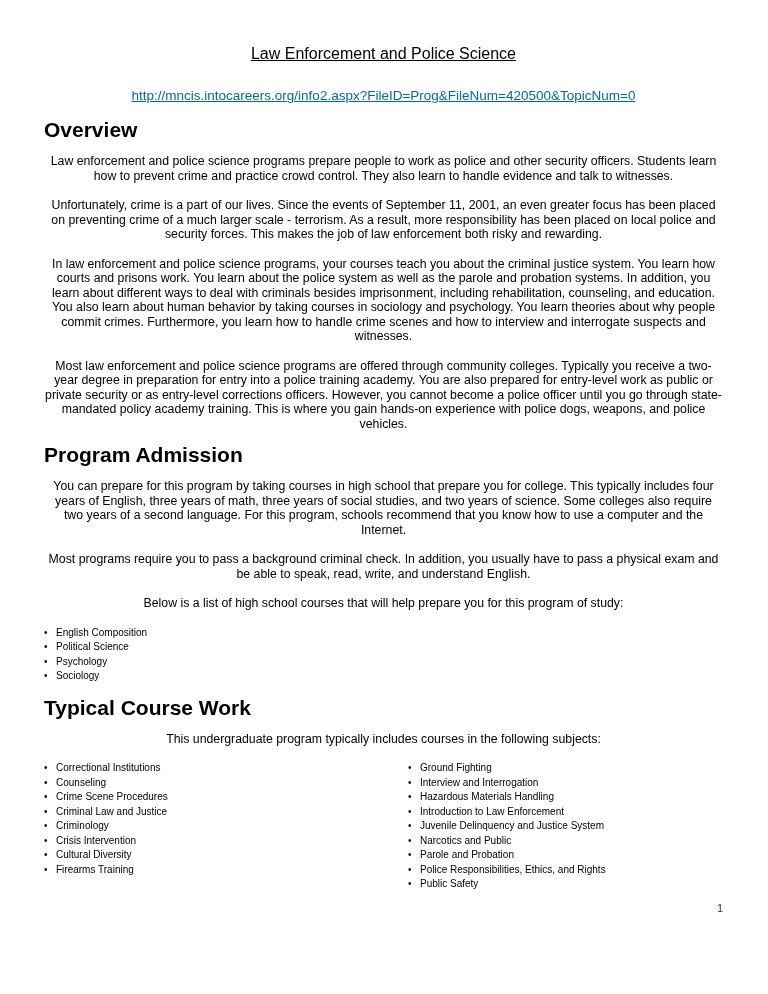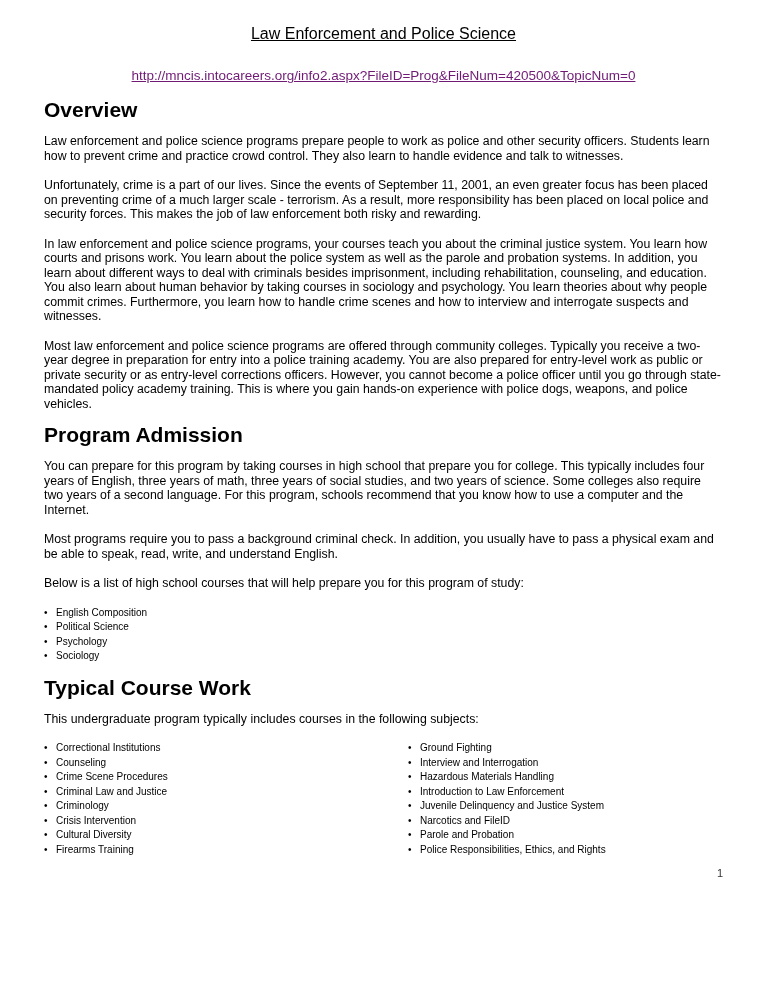--- a/index.html
+++ b/index.html
@@ -6,52 +6,52 @@
   body {
     width: 768px; height: 994px;
     background: #ffffff;
     color: #000000;
     font-family: "Liberation Sans", sans-serif;
     overflow: hidden;
   }
   .page {
     box-sizing: border-box;
     width: 768px; height: 994px;
-    padding: 24px 45px 0 44px;
+    padding: 44px 45px 0 44px;
   }
   .doc-title {
     font-size: 16px;
     line-height: 19px;
     text-align: center;
     text-decoration: underline;
     font-weight: 400;
     margin: 0 0 23px 0;
   }
   .doc-link-row {
     text-align: center;
     margin: 0 0 17px 0;
   }
   .doc-link {
     font-size: 13.5px;
     line-height: 16px;
-    color: #701a75;
+    color: #0369a1;
     text-decoration: underline;
     cursor: pointer;
   }
   h2.sec-heading {
     font-size: 21px;
     line-height: 17px;
     font-weight: 700;
     margin: 0 0 16px 0;
   }
   p.body-text {
     font-size: 12.3px;
     line-height: 14.5px;
     margin: 0 0 15px 0;
-    text-align: left;
+    text-align: center;
   }
   ul.bullets {
     list-style: none;
     margin: 3px 0 15px 0;
     padding: 0;
     font-size: 10px;
     line-height: 14.5px;
   }
   ul.bullets li::before {
     content: "\2022";
@@ -118,22 +118,23 @@
         <li>Firearms Training</li>
       </ul>
     </div>
     <div class="col-right">
       <ul class="bullets">
         <li>Ground Fighting</li>
         <li>Interview and Interrogation</li>
         <li>Hazardous Materials Handling</li>
         <li>Introduction to Law Enforcement</li>
         <li>Juvenile Delinquency and Justice System</li>
-        <li>Narcotics and FileID</li>
+        <li>Narcotics and Public</li>
         <li>Parole and Probation</li>
         <li>Police Responsibilities, Ethics, and Rights</li>
+        <li>Public Safety</li>
       </ul>
     </div>
   </div>
 
   <div class="page-number">1</div>
 
 </div>
 
 </body></html>

